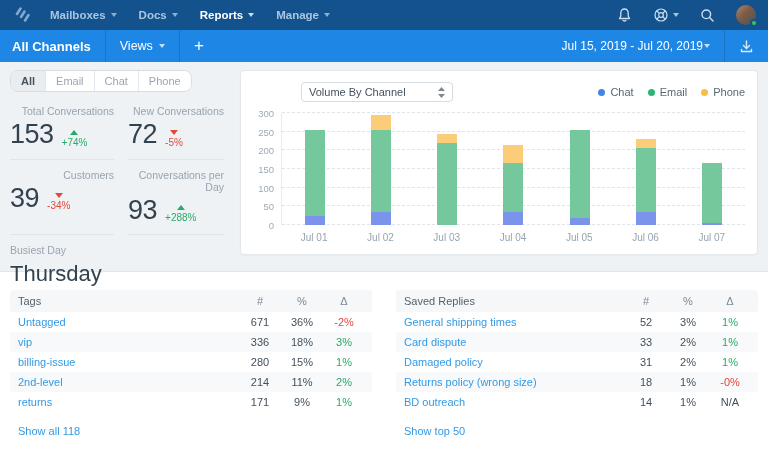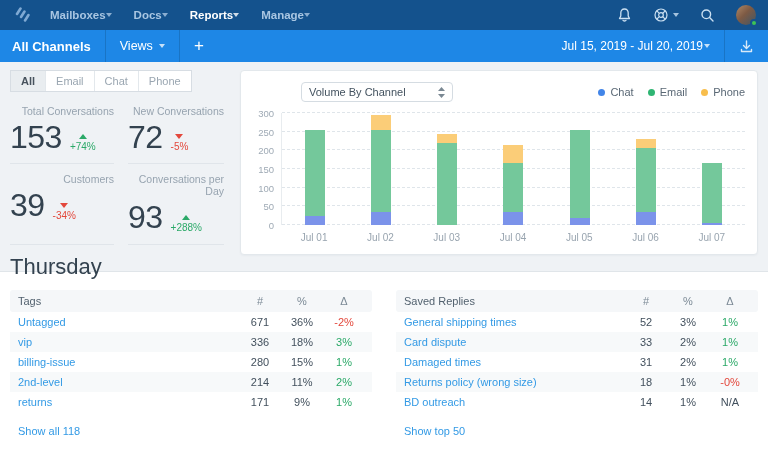--- a/index.html
+++ b/index.html
@@ -2,21 +2,21 @@
 <html><head>
 <meta charset="utf-8">
 <style>
   * { box-sizing: border-box; margin: 0; padding: 0; }
   html,body { width:768px; height:464px; overflow:hidden; }
   body { font-family:"Liberation Sans", sans-serif; background:#fff; }
 
   
   .topnav { height:30px; background:#14528D; display:flex; align-items:center; padding:0 12px; }
   .logo { display:flex; align-items:center; margin-right:16px; }
-  .nav-item { display:flex; align-items:center; color:#A9C6E2; font-size:11.5px; font-weight:bold; margin-right:22px; cursor:pointer; }
+  .nav-item { display:flex; align-items:center; gap:5px; color:#A9C6E2; font-size:11.5px; font-weight:bold; margin-right:22px; cursor:pointer; }
   .nav-item.active { color:#FFFFFF; }
   .caret { width:0; height:0; border-left:3.5px solid transparent; border-right:3.5px solid transparent; border-top:4px solid currentColor; opacity:.8; }
   .topnav-spacer { flex:1; }
   .topnav-icons { display:flex; align-items:center; gap:21px; }
   .tn-icon { display:flex; align-items:center; gap:3px; color:#CBE0F2; cursor:pointer; }
   .avatar { width:20px; height:20px; border-radius:50%; background:linear-gradient(135deg,#b08968 0%,#7d5a44 45%,#3e5668 100%); position:relative; }
   .avatar .dot { position:absolute; right:-2px; bottom:-2px; width:8px; height:8px; border-radius:50%; background:#3FC454; border:2px solid #14528D; }
 
   
   .subnav { height:32px; background:#1E87E6; display:flex; align-items:stretch; color:#fff; }
@@ -27,30 +27,30 @@
   .sub-add { font-size:17px; font-weight:300; cursor:pointer; }
   .subnav-spacer { flex:1; }
   .sub-date { font-size:12px; gap:1px; cursor:pointer; }
   .sub-export { cursor:pointer; }
   .subnav .caret { opacity:.75; }
 
   
   .content-top { height:210px; background:#EFF2F5; border-bottom:1px solid #E0E5E9; display:flex; }
   .left-panel { width:232px; padding:8px 8px 0 10px; flex-shrink:0; }
 
-  .segmented { display:inline-flex; background:#fff; border:1px solid #D7DDE3; border-radius:0; overflow:hidden; }
+  .segmented { display:inline-flex; background:#fff; border:1px solid #D7DDE3; border-radius:8px; overflow:hidden; }
   .seg-btn { font-size:11px; padding:4px 10px; color:#9AA6B1; background:#fff; border:none; border-right:1px solid #E3E8EC; cursor:pointer; font-family:inherit; }
   .seg-btn:last-child { border-right:none; }
   .seg-btn.active { background:#E9EDF0; color:#47525D; font-weight:bold; }
 
   .metrics-grid { display:grid; grid-template-columns:104px 1fr; column-gap:14px; margin-top:4px; }
   .metric { border-bottom:1px solid #E0E5EA; padding:9px 0 11px;text-align:right; }
   .metric-label { font-size:10.5px; color:#97A4B0; margin-bottom:5px; }
   .metric-valrow { display:flex; align-items:flex-end; }
-  .metric-value { font-size:32px; line-height:0.95; color:#33424F; letter-spacing:-0.5px; }
+  .metric-value { font-size:27px; line-height:0.95; color:#33424F; letter-spacing:-0.5px; }
   .delta { display:flex; flex-direction:column; align-items:center; margin-left:8px; gap:2px; }
   .delta-text { font-size:10px; }
   .delta.up .delta-text { color:#2BA968; }
   .delta.down .delta-text { color:#E3483C; }
   .tri { width:0; height:0; border-left:4px solid transparent; border-right:4px solid transparent; }
   .delta.up .tri { border-bottom:5px solid #2BA968; }
   .delta.down .tri { border-top:5px solid #E3483C; }
 
   .busiest { padding-top:9px; }
   .busiest-label { font-size:10.5px; color:#97A4B0; margin-bottom:5px; }
@@ -225,20 +225,21 @@
           <div class="metric-valrow">
             <div class="metric-value">93</div>
             <div class="delta up">
               <span class="tri"></span>
               <span class="delta-text">+288%</span>
             </div>
           </div>
         </div>
       </div>
     <div class="busiest">
+      <div class="busiest-label">Busiest Day</div>
       <div class="busiest-value">Thursday</div>
     </div>
   </div>
 
   <section class="chart-card">
     <div class="chart-header">
       <div class="chart-select">
         <span>Volume By Channel</span>
         <svg width="7" height="11" viewBox="0 0 7 11">
           <polygon points="3.5,0 7,4 0,4" fill="#7A8893"></polygon>
@@ -395,21 +396,21 @@
           <span class="t-num">3%</span>
           <span class="t-delta up">1%</span>
         </div>
         <div class="t-grid t-row">
           <span class="t-name">Card dispute</span>
           <span class="t-num">33</span>
           <span class="t-num">2%</span>
           <span class="t-delta up">1%</span>
         </div>
         <div class="t-grid t-row">
-          <span class="t-name">Damaged times</span>
+          <span class="t-name">Damaged policy</span>
           <span class="t-num">31</span>
           <span class="t-num">2%</span>
           <span class="t-delta up">1%</span>
         </div>
         <div class="t-grid t-row">
           <span class="t-name">Returns policy (wrong size)</span>
           <span class="t-num">18</span>
           <span class="t-num">1%</span>
           <span class="t-delta down">-0%</span>
         </div>

